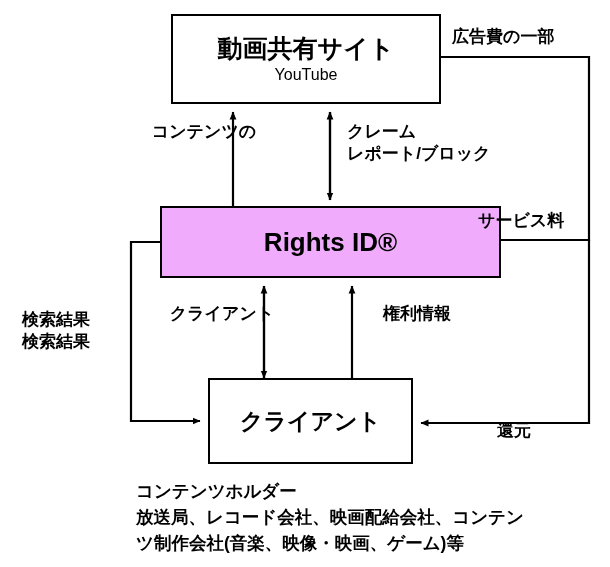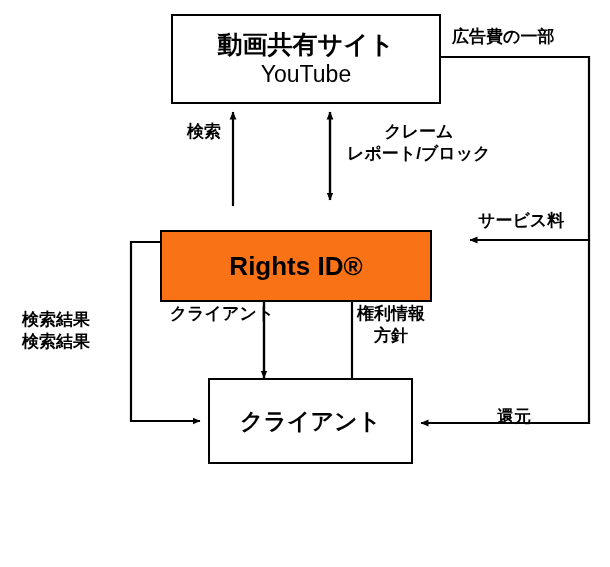--- a/index.html
+++ b/index.html
@@ -42,31 +42,30 @@
     top: 14px;
     width: 270px;
     height: 90px;
     background: #ffffff;
   }
   #node-youtube .line1 {
     font-size: 25px;
     font-weight: bold;
   }
   #node-youtube .line2 {
-    font-size: 23px;
+    font-size: 16px;
   }
   #node-rightsid {
     left: 160px;
     top: 206px;
-    width: 272px;
+    width: 341px;
     height: 72px;
-    background: #f97316;
+    background: #f0abfc;
     font-size: 26px;
     font-weight: bold;
-    margin-top: 24px;
   }
   #node-client {
     left: 208px;
     top: 378px;
     width: 205px;
     height: 86px;
     background: #ffffff;
     font-size: 23px;
     font-weight: bold;
   }
@@ -80,50 +79,50 @@
   .label.center { text-align: center; }
   #lbl-search {
     left: 149px;
     top: 121px;
     text-align: center;
     width: 110px;
   }
   #lbl-claim {
     left: 347px;
     top: 121px;
-    text-align: center;
+    text-align: left;
   }
   #lbl-ad-fee {
     left: 452px;
     top: 26px;
   }
   #lbl-service-fee {
     left: 478px;
     top: 210px;
   }
   #lbl-contract {
     left: 163px;
     top: 303px;
     text-align: center;
     width: 118px;
   }
   #lbl-rights-info {
-    left: 339px;
+    left: 347px;
     top: 303px;
-    text-align: center;
+    text-align: right;
     width: 104px;
   }
   #lbl-report {
     left: 22px;
     top: 309px;
     text-align: right;
   }
   #lbl-return {
     left: 497px;
-    top: 406px;
+    top: 420px;
   }
   #caption {
     position: absolute;
     left: 136px;
     top: 479px;
     width: 470px;
     font-size: 17.5px;
     font-weight: bold;
     line-height: 1.48;
     text-align: left;
@@ -165,42 +164,46 @@
 
   <div class="node" id="node-rightsid">
     <div>Rights ID®</div>
   </div>
 
   <div class="node" id="node-client">
     <div>クライアント</div>
   </div>
 
   <div class="label center" id="lbl-search">
-    <div>検索</div>
+    <div>コンテンツの</div>
   </div>
 
   <div class="label" id="lbl-claim">
     <div>クレーム</div>
     <div class="small">レポート/ブロック</div>
   </div>
 
   <div class="label" id="lbl-service-fee">サービス料</div>
 
   <div class="label" id="lbl-ad-fee">広告費の一部</div>
 
   <div class="label center" id="lbl-contract">
     <div>クライアント</div>
   </div>
 
   <div class="label center" id="lbl-rights-info">
     <div>権利情報</div>
-    <div>方針</div>
   </div>
 
   <div class="label" id="lbl-report">
     <div>検索結果</div>
     <div>検索結果</div>
   </div>
 
   <div class="label" id="lbl-return">還元</div>
 
+  <div id="caption">
+    <div>コンテンツホルダー</div>
+    <div>放送局、レコード会社、映画配給会社、コンテン</div>
+    <div>ツ制作会社(音楽、映像・映画、ゲーム)等</div>
+  </div>
 
 </div>
 
 </body></html>

